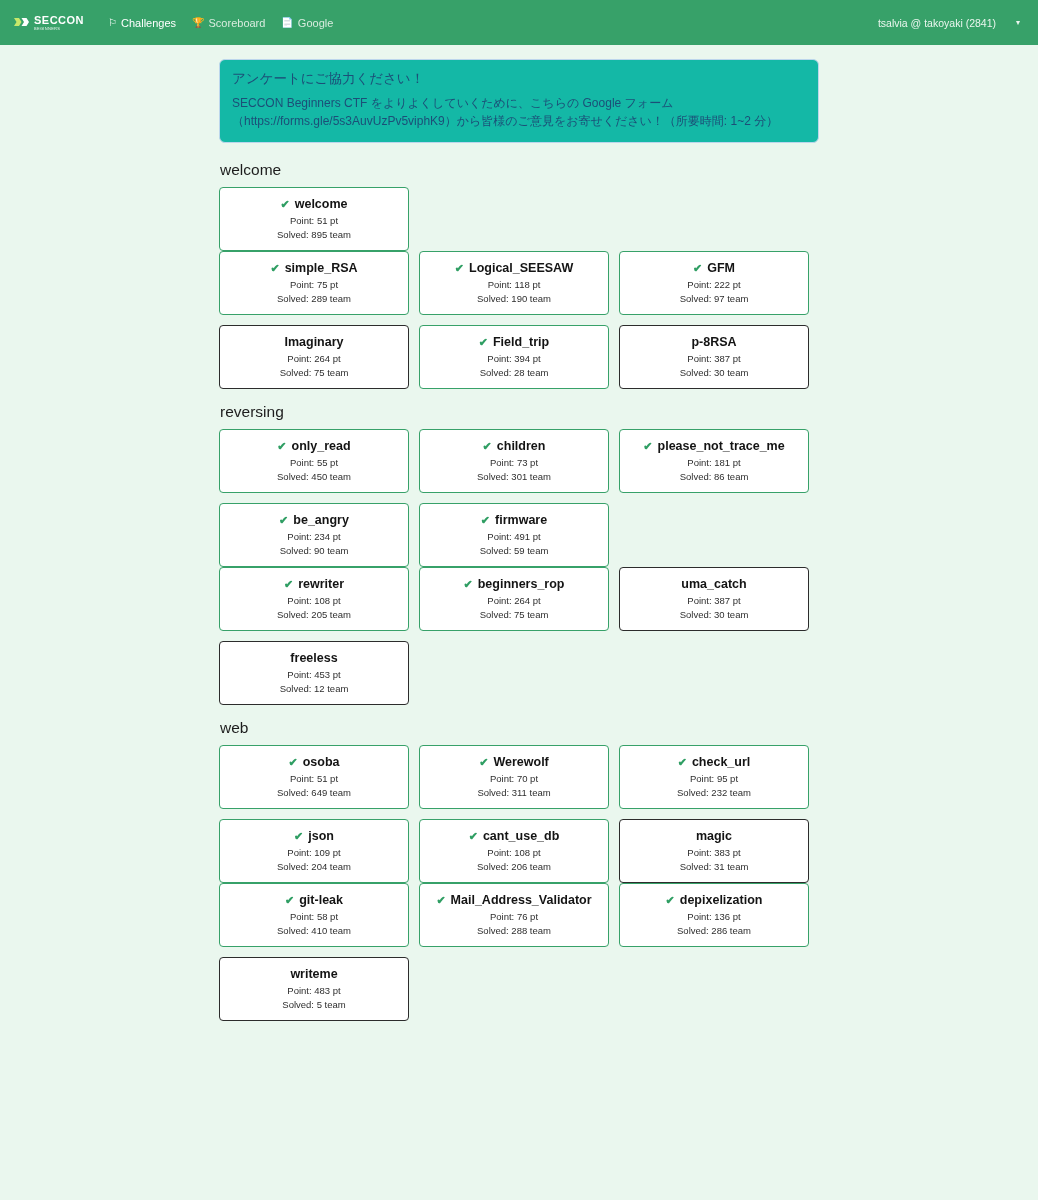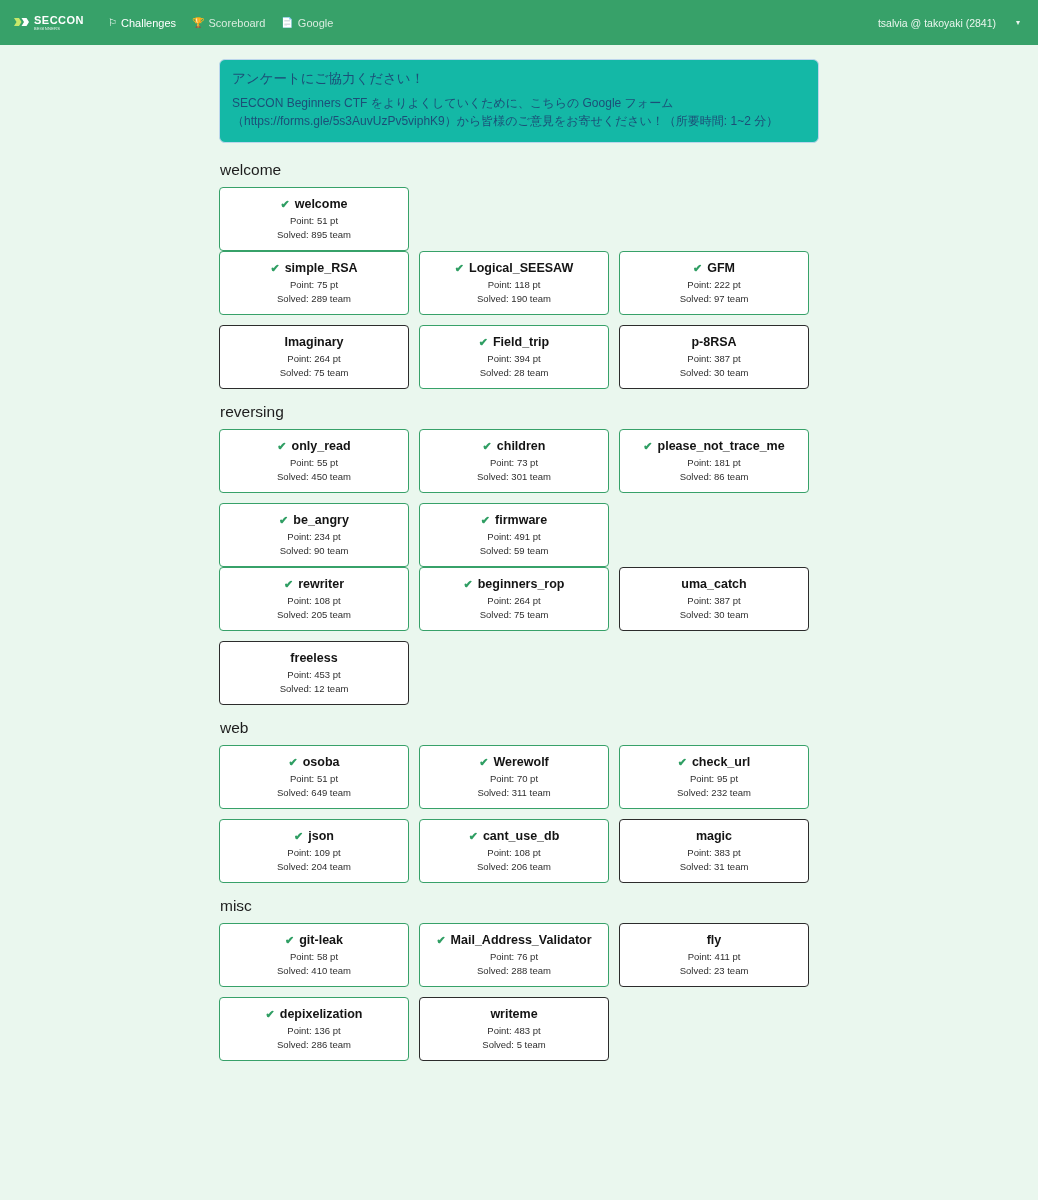--- a/index.html
+++ b/index.html
@@ -388,45 +388,37 @@
             <div class="card-solved">Solved: 206 team</div>
           </div>
           <div class="card unsolved">
             <div class="card-title">
               <span>magic</span>
             </div>
             <div class="card-point">Point: 383 pt</div>
             <div class="card-solved">Solved: 31 team</div>
           </div>
         </div>
-        <div class="cat-title">misc</div>
         <div class="grid">
           <div class="card">
             <div class="card-title">
               <span class="check">✔</span>
               <span>git-leak</span>
             </div>
             <div class="card-point">Point: 58 pt</div>
             <div class="card-solved">Solved: 410 team</div>
           </div>
           <div class="card">
             <div class="card-title">
               <span class="check">✔</span>
               <span>Mail_Address_Validator</span>
             </div>
             <div class="card-point">Point: 76 pt</div>
             <div class="card-solved">Solved: 288 team</div>
           </div>
-          <div class="card unsolved">
-            <div class="card-title">
-              <span>fly</span>
-            </div>
-            <div class="card-point">Point: 411 pt</div>
-            <div class="card-solved">Solved: 23 team</div>
-          </div>
           <div class="card">
             <div class="card-title">
               <span class="check">✔</span>
               <span>depixelization</span>
             </div>
             <div class="card-point">Point: 136 pt</div>
             <div class="card-solved">Solved: 286 team</div>
           </div>
           <div class="card unsolved">
             <div class="card-title">

